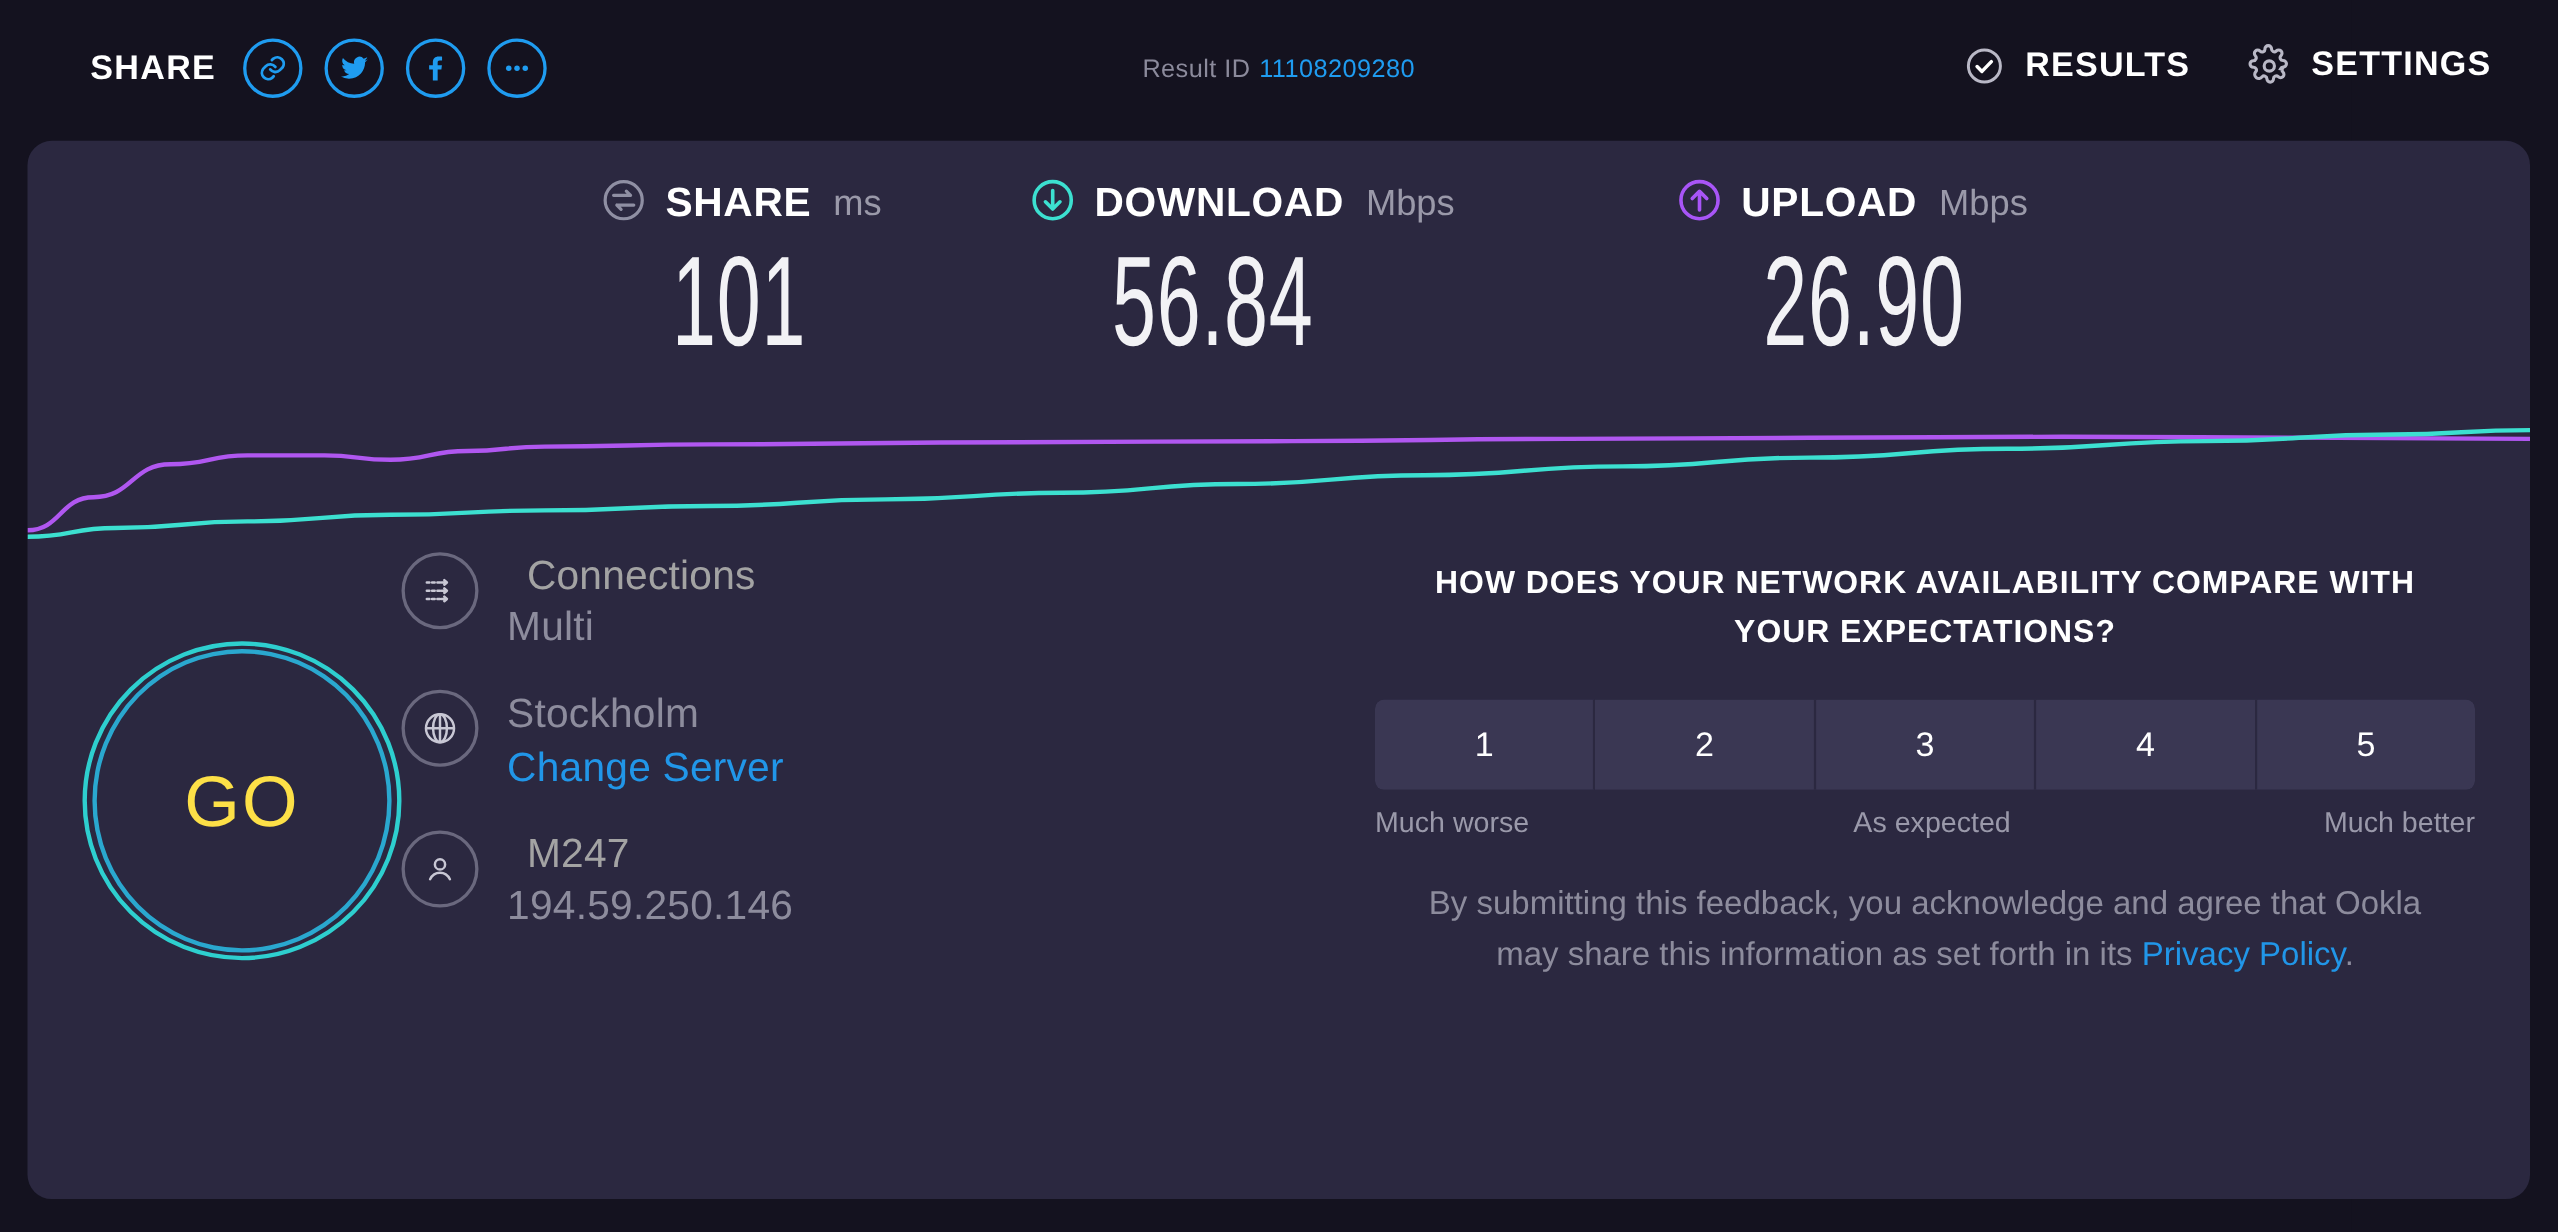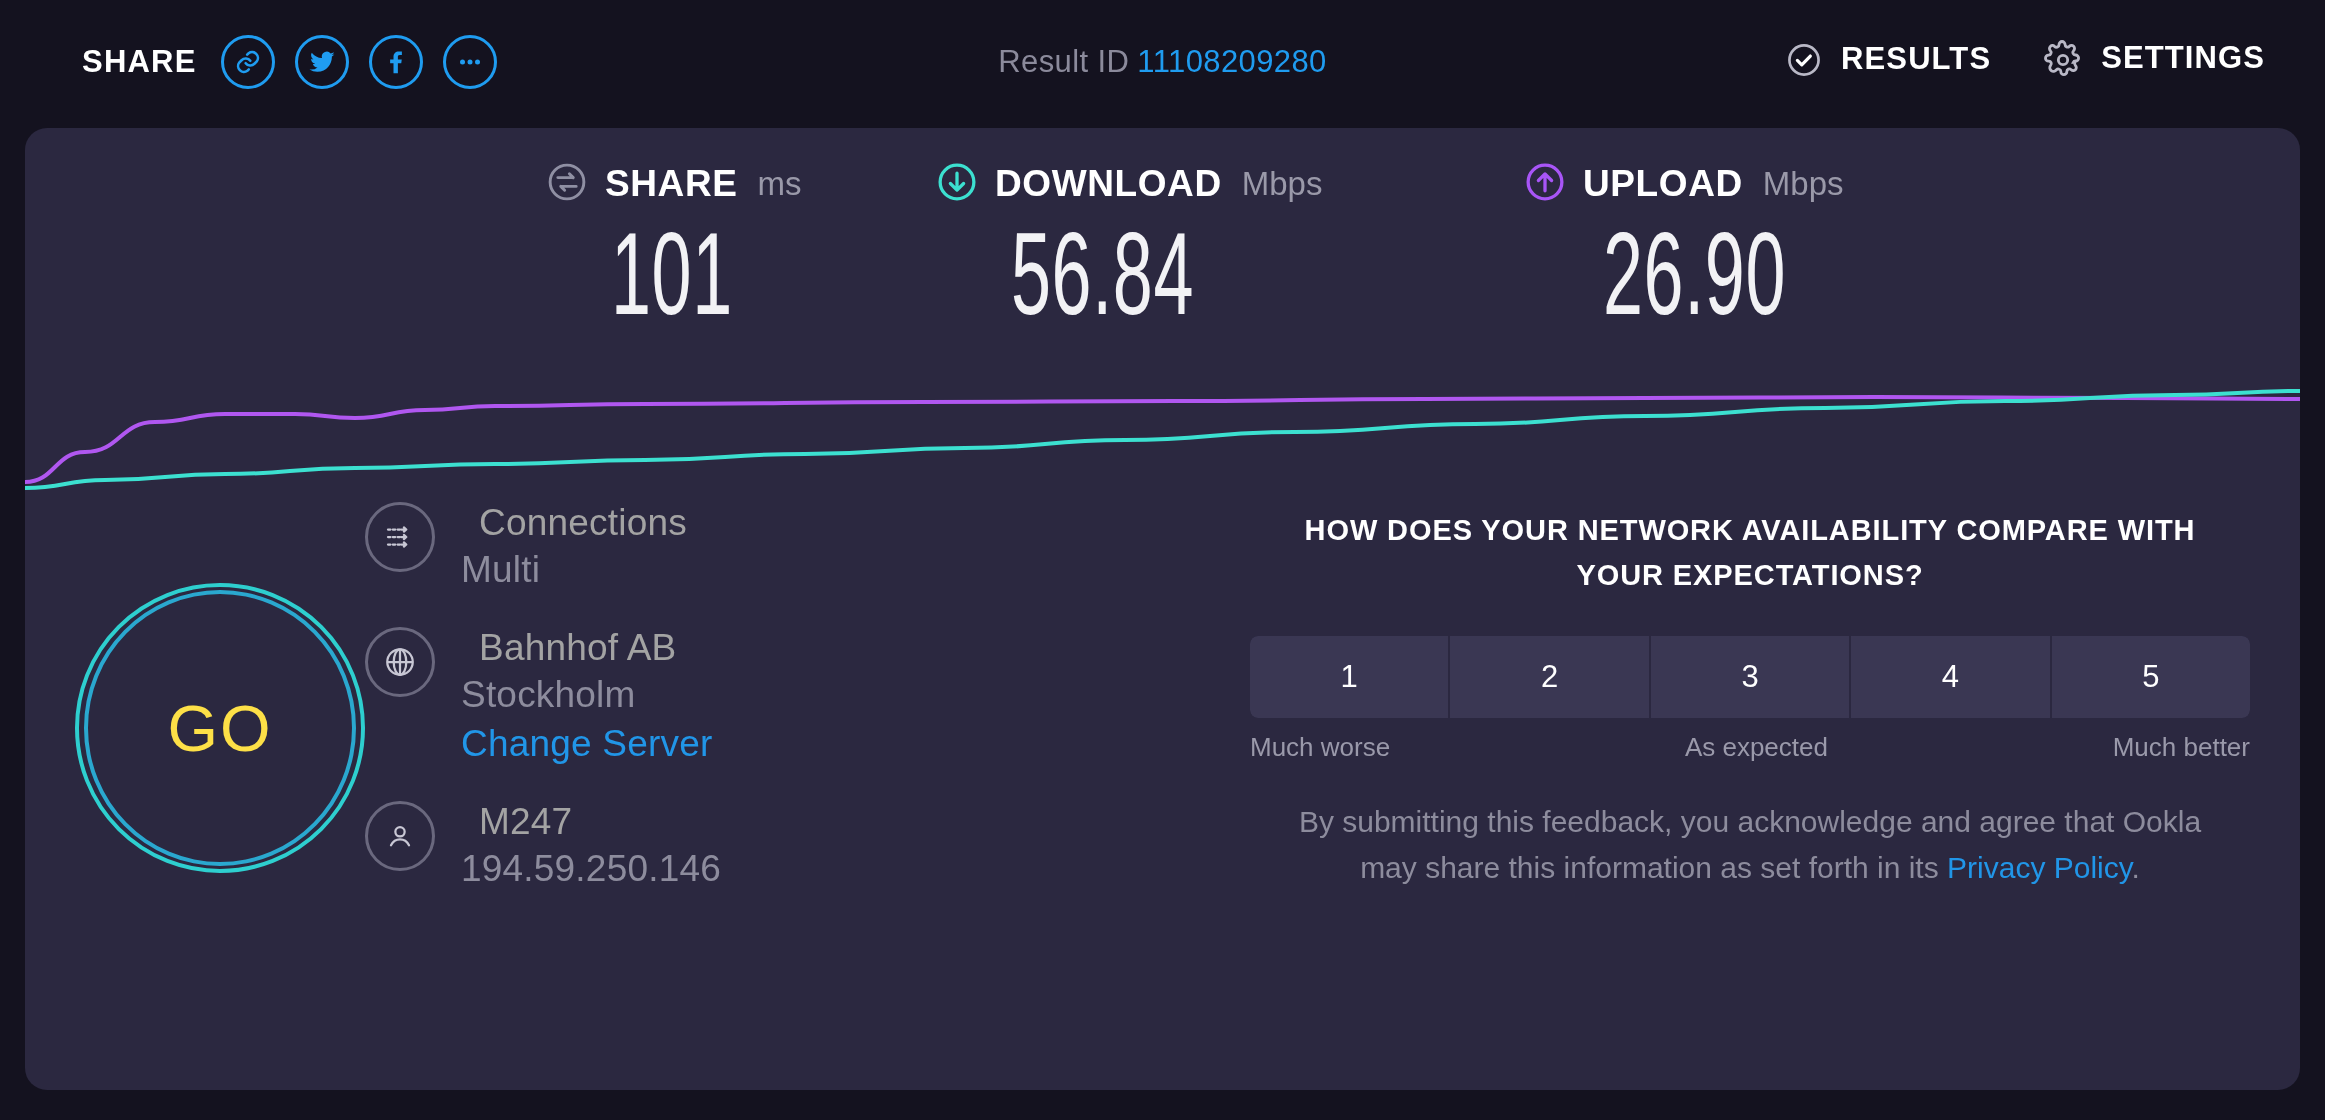--- a/index.html
+++ b/index.html
@@ -53,21 +53,21 @@
     justify-content: center;
     margin-right: 20px;
     cursor: pointer;
   }
   .share-btn svg { display: block; }
 
   .result-id {
     position: absolute;
     left: 0; right: 0;
     text-align: center;
-    font-size: 31px;
+    font-size: 23px;
     letter-spacing: 0.4px;
   }
   .result-id .lbl { color: #8b8a9b; }
   .result-id .val { color: #1f9cf0; margin-left: 8px; }
 
   .header-right {
     position: absolute;
     right: 60px;
     display: flex;
     align-items: center;
@@ -455,21 +455,20 @@
 
         <div class="info-row">
           <div class="info-icon">
             <svg width="36" height="36" viewBox="0 0 24 24" fill="none" stroke="#c8c7d4" stroke-width="1.5">
               <circle cx="12" cy="12" r="8.5"></circle>
               <path d="M12 3.5v17M3.5 12h17"></path>
               <ellipse cx="12" cy="12" rx="4.2" ry="8.5"></ellipse>
             </svg>
           </div>
           <div class="info-text">
-            <div class="info-title">Bahnhof AB</div>
             <div class="info-sub">Stockholm</div>
             <div class="info-link">Change Server</div>
           </div>
         </div>
 
         <div class="info-row">
           <div class="info-icon">
             <svg width="36" height="36" viewBox="0 0 24 24" fill="none" stroke="#c8c7d4" stroke-width="1.5" stroke-linecap="round">
               <circle cx="12" cy="9.2" r="3.1"></circle>
               <path d="M6 18.2c1.3-2.6 3.5-3.9 6-3.9s4.7 1.3 6 3.9"></path>

